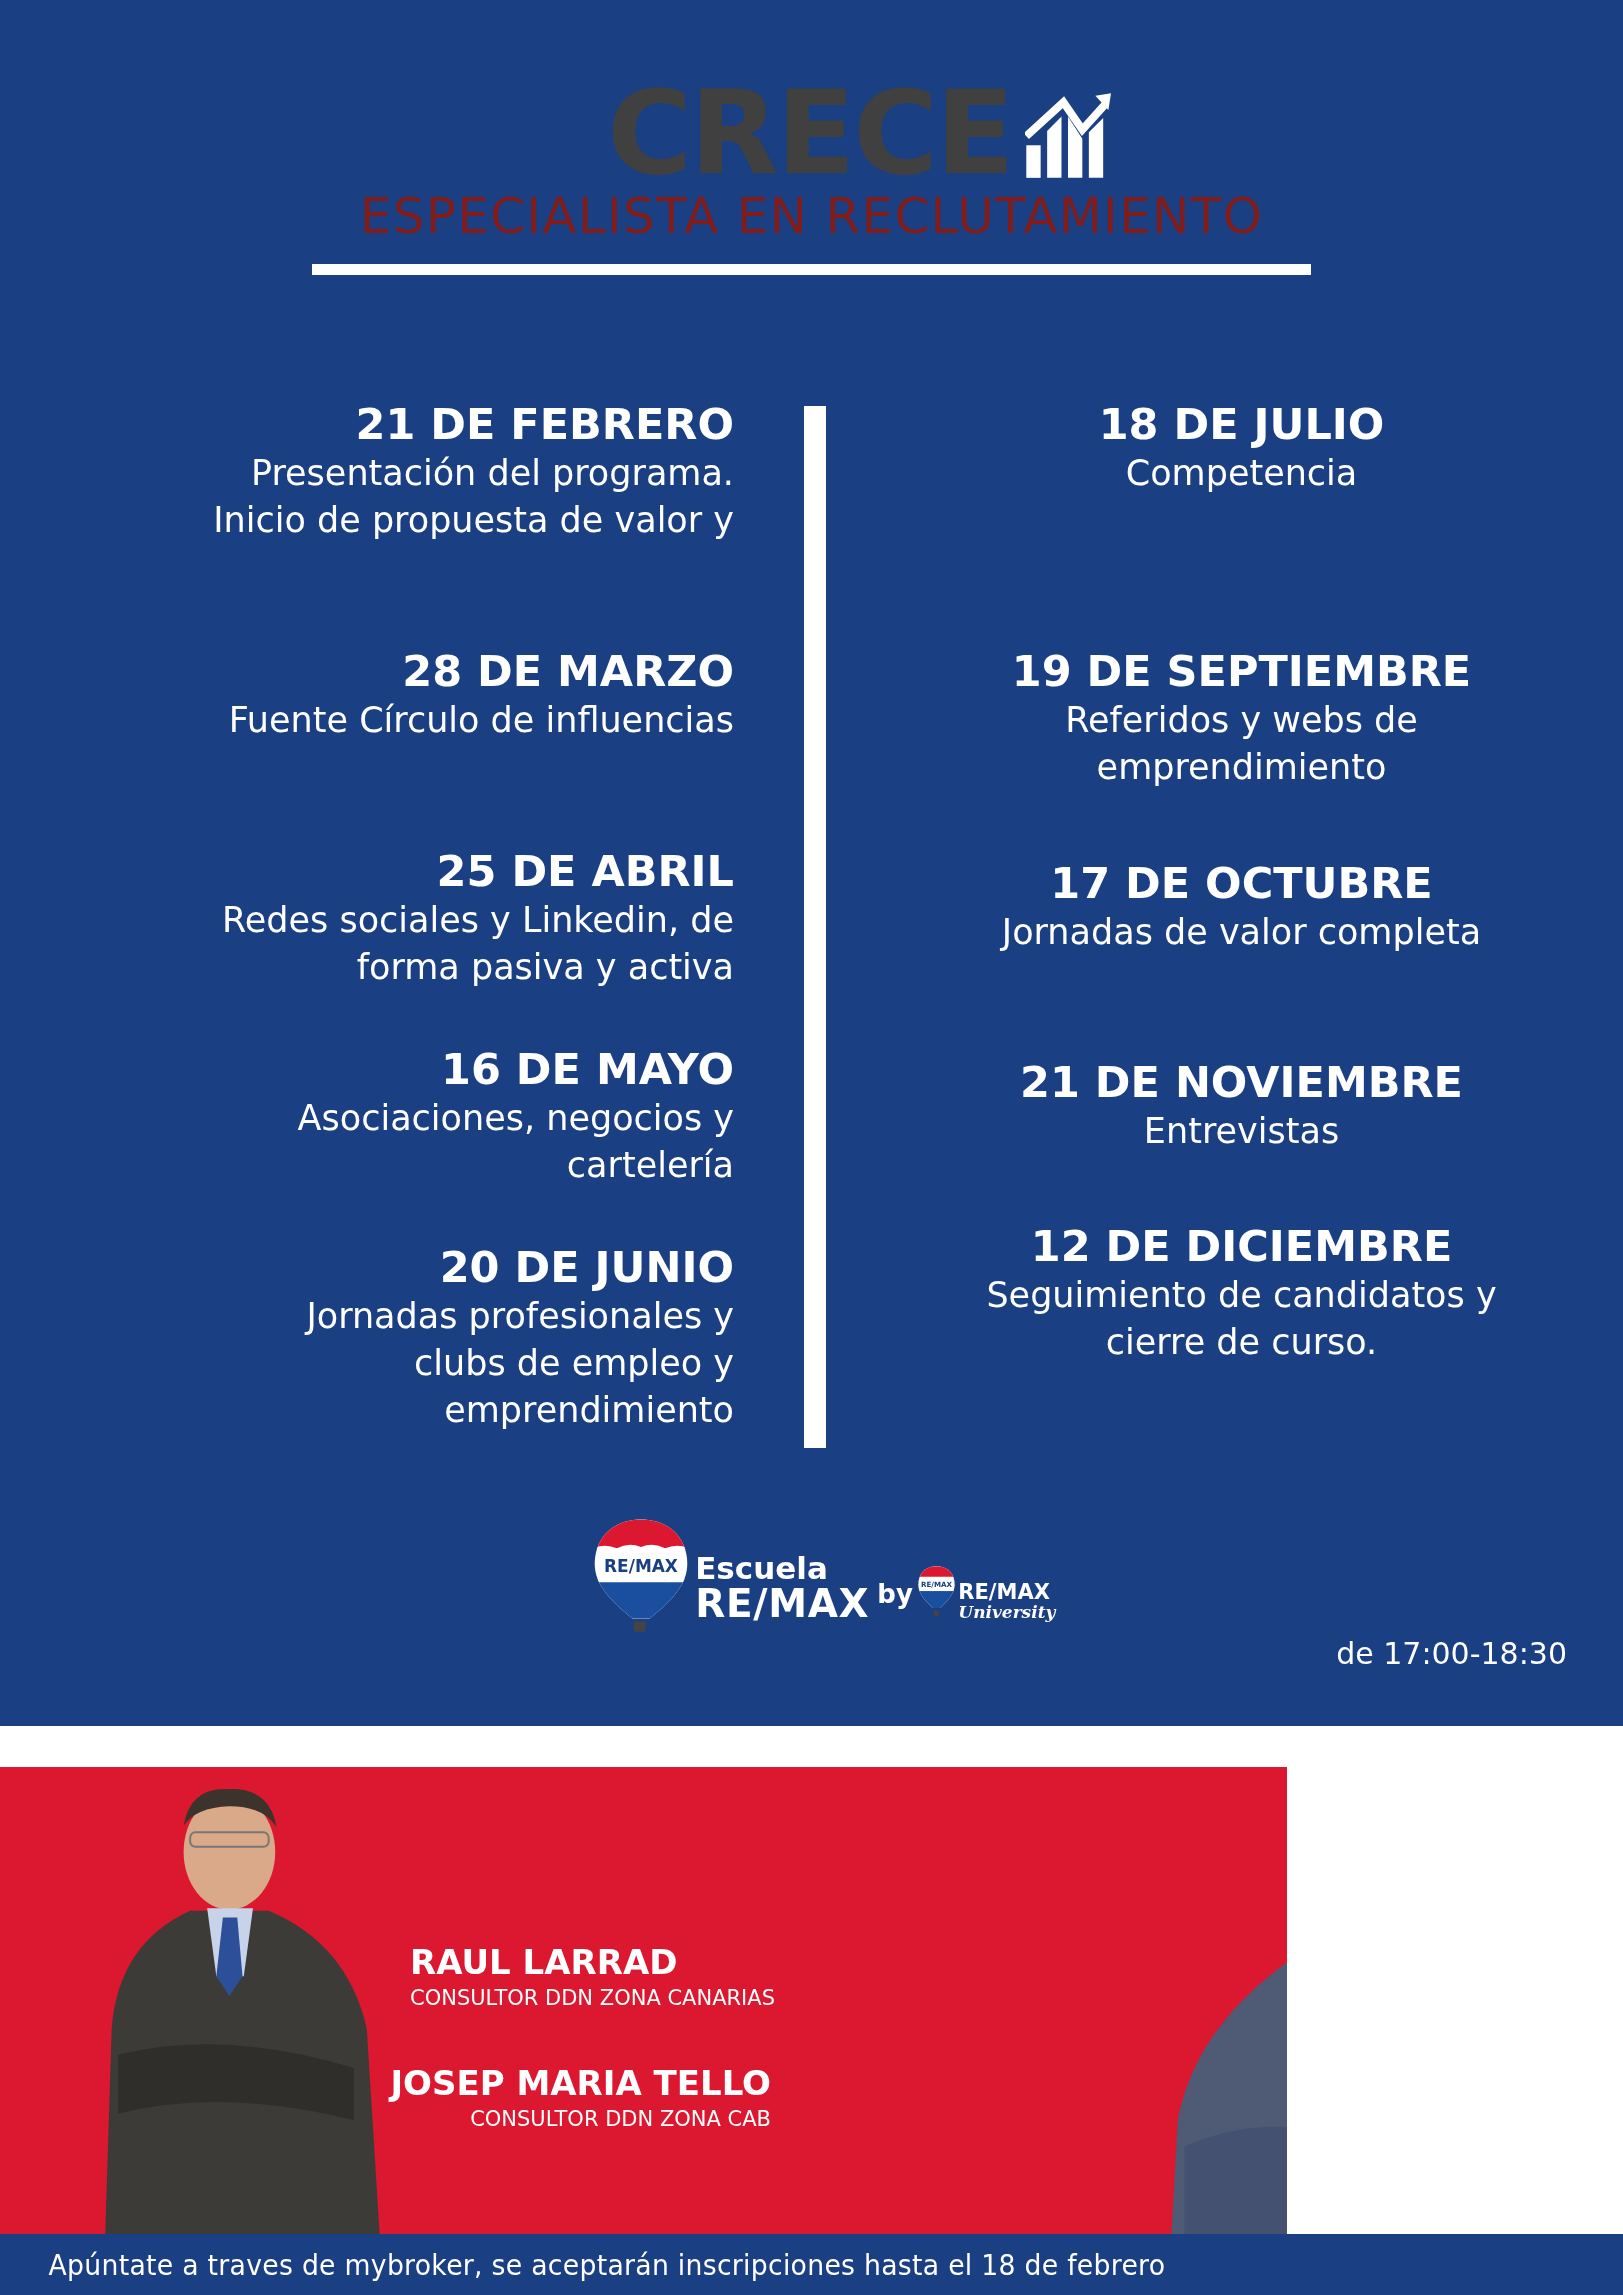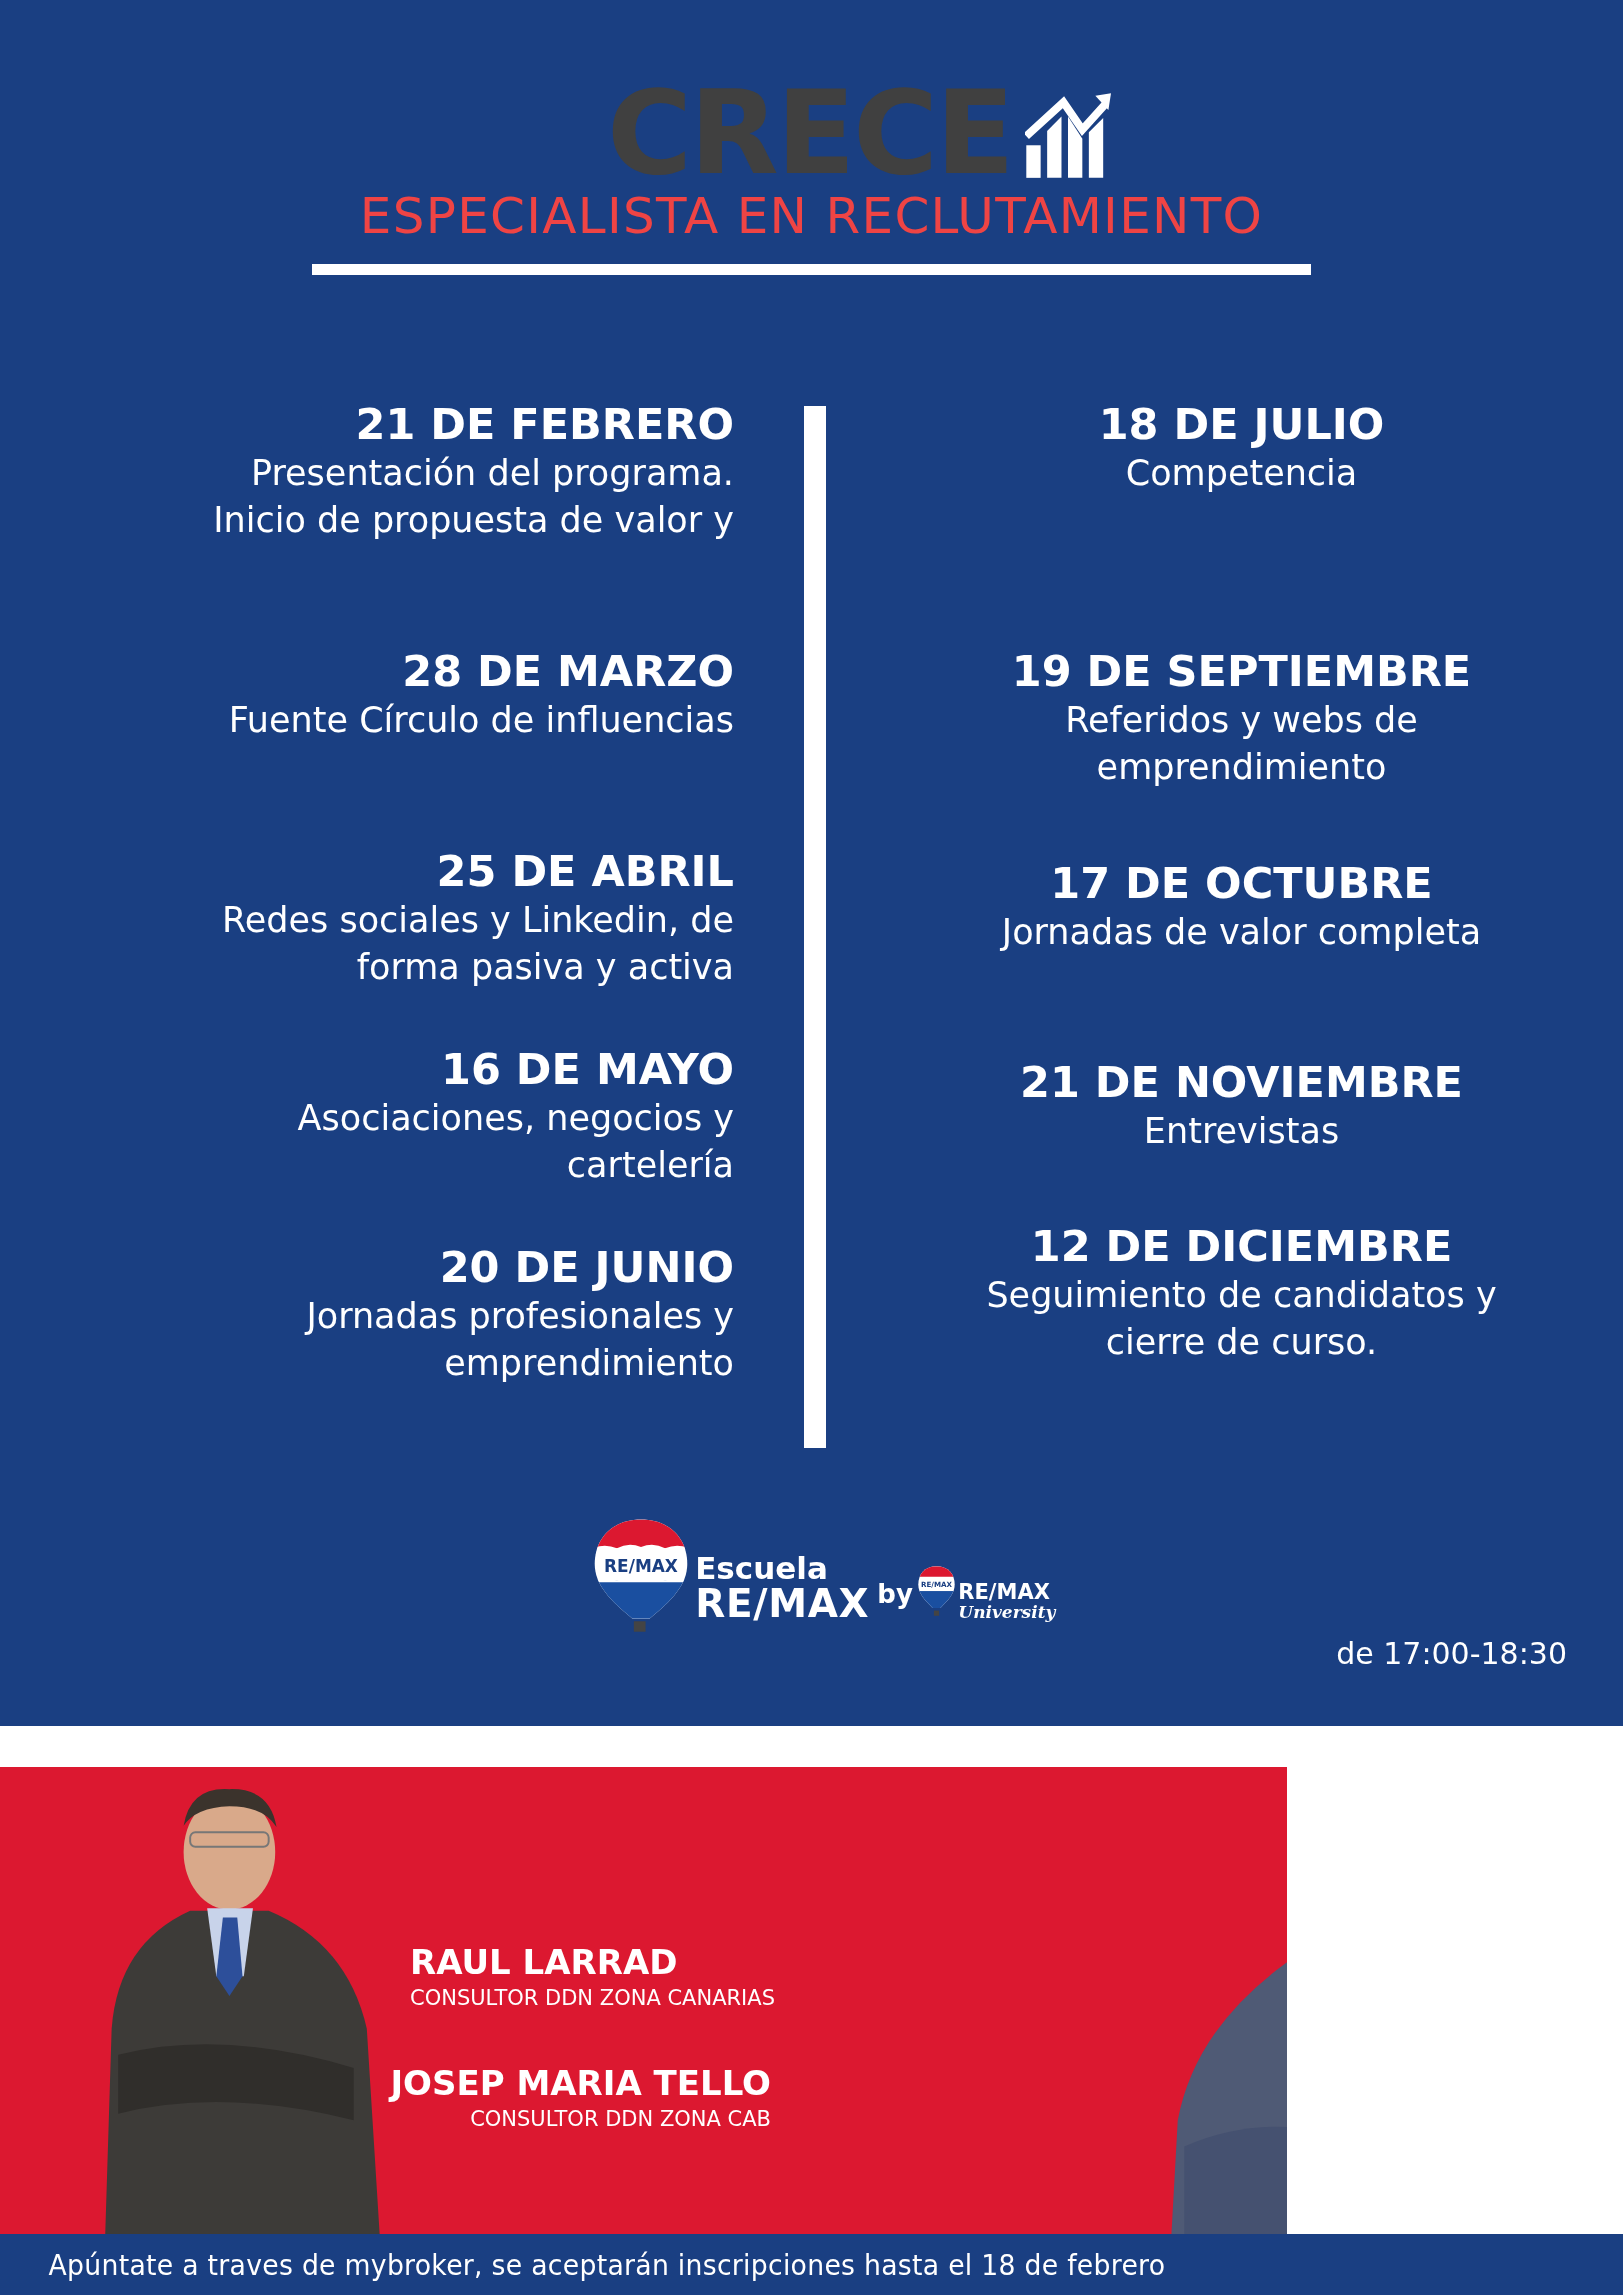--- a/index.html
+++ b/index.html
@@ -40,21 +40,21 @@
   .brand-title {
     font-family: "DejaVu Sans", sans-serif; font-weight: bold;
     font-size: 116px; line-height: 98px; letter-spacing: -2.6px;
     color: #404040;
   }
   .brand-icon { margin-left: 13px; margin-bottom: 3.9px; width: 86px; height: 85px; }
   .subtitle {
     position: absolute; left: 312px; top: 191px; width: 999px;
     text-align: center;
     font-family: "DejaVu Sans", sans-serif; font-weight: normal;
-    font-size: 50px; line-height: 50px; letter-spacing: 1.3px; color: #ef4444;
+    font-size: 50px; line-height: 50px; letter-spacing: 1.3px; color: #7f1d1d;
   }
   .underline {
     position: absolute; left: 312px; top: 264px; width: 999px; height: 11px;
     background: #ffffff;
   }
 
   
   .divider {
     position: absolute; left: 804px; top: 406px; width: 22px; height: 1042px;
     background: #ffffff;
@@ -167,20 +167,21 @@
   <div class="event-date">16 DE MAYO</div>
   <div class="event-desc">
     <span>Asociaciones, negocios y</span>
     <span>cartelería</span>
   </div>
 </div>
 <div class="event left" style="top:1241px;">
   <div class="event-date">20 DE JUNIO</div>
   <div class="event-desc">
     <span>Jornadas profesionales y</span>
+    <span>clubs de empleo y</span>
     <span>emprendimiento</span>
   </div>
 </div>
 
 <div class="event right" style="top:398px;">
   <div class="event-date">18 DE JULIO</div>
   <div class="event-desc">
     <span>Competencia</span>
   </div>
 </div>

